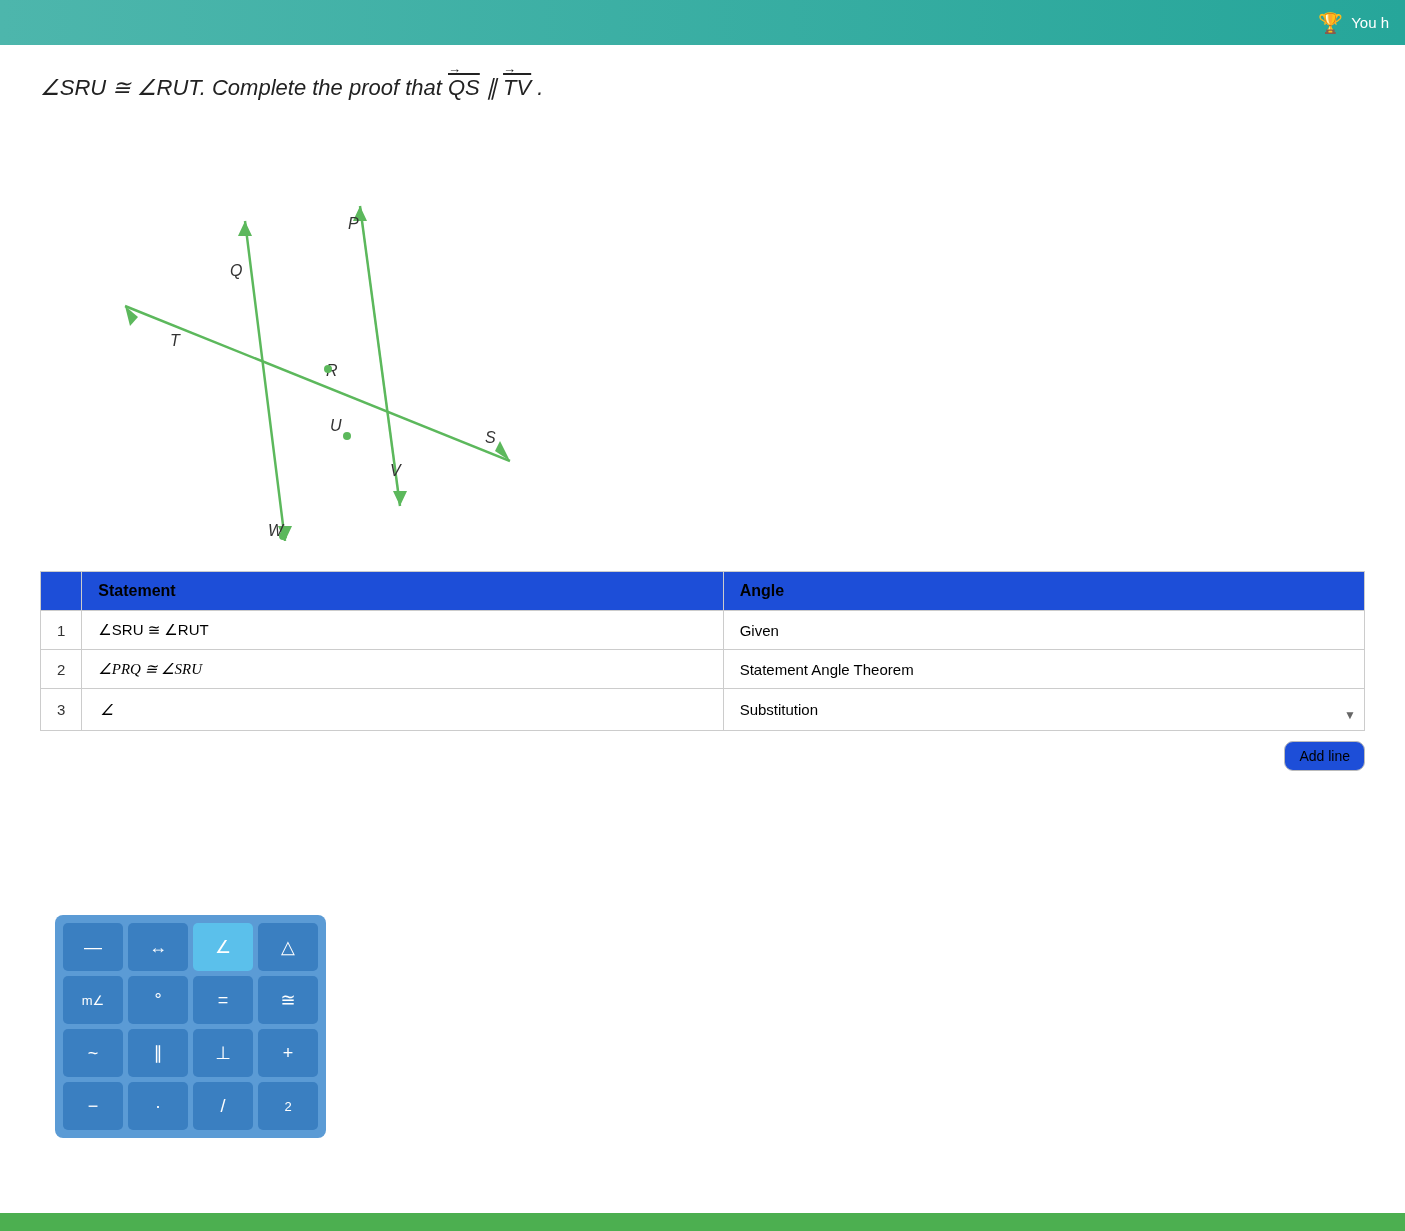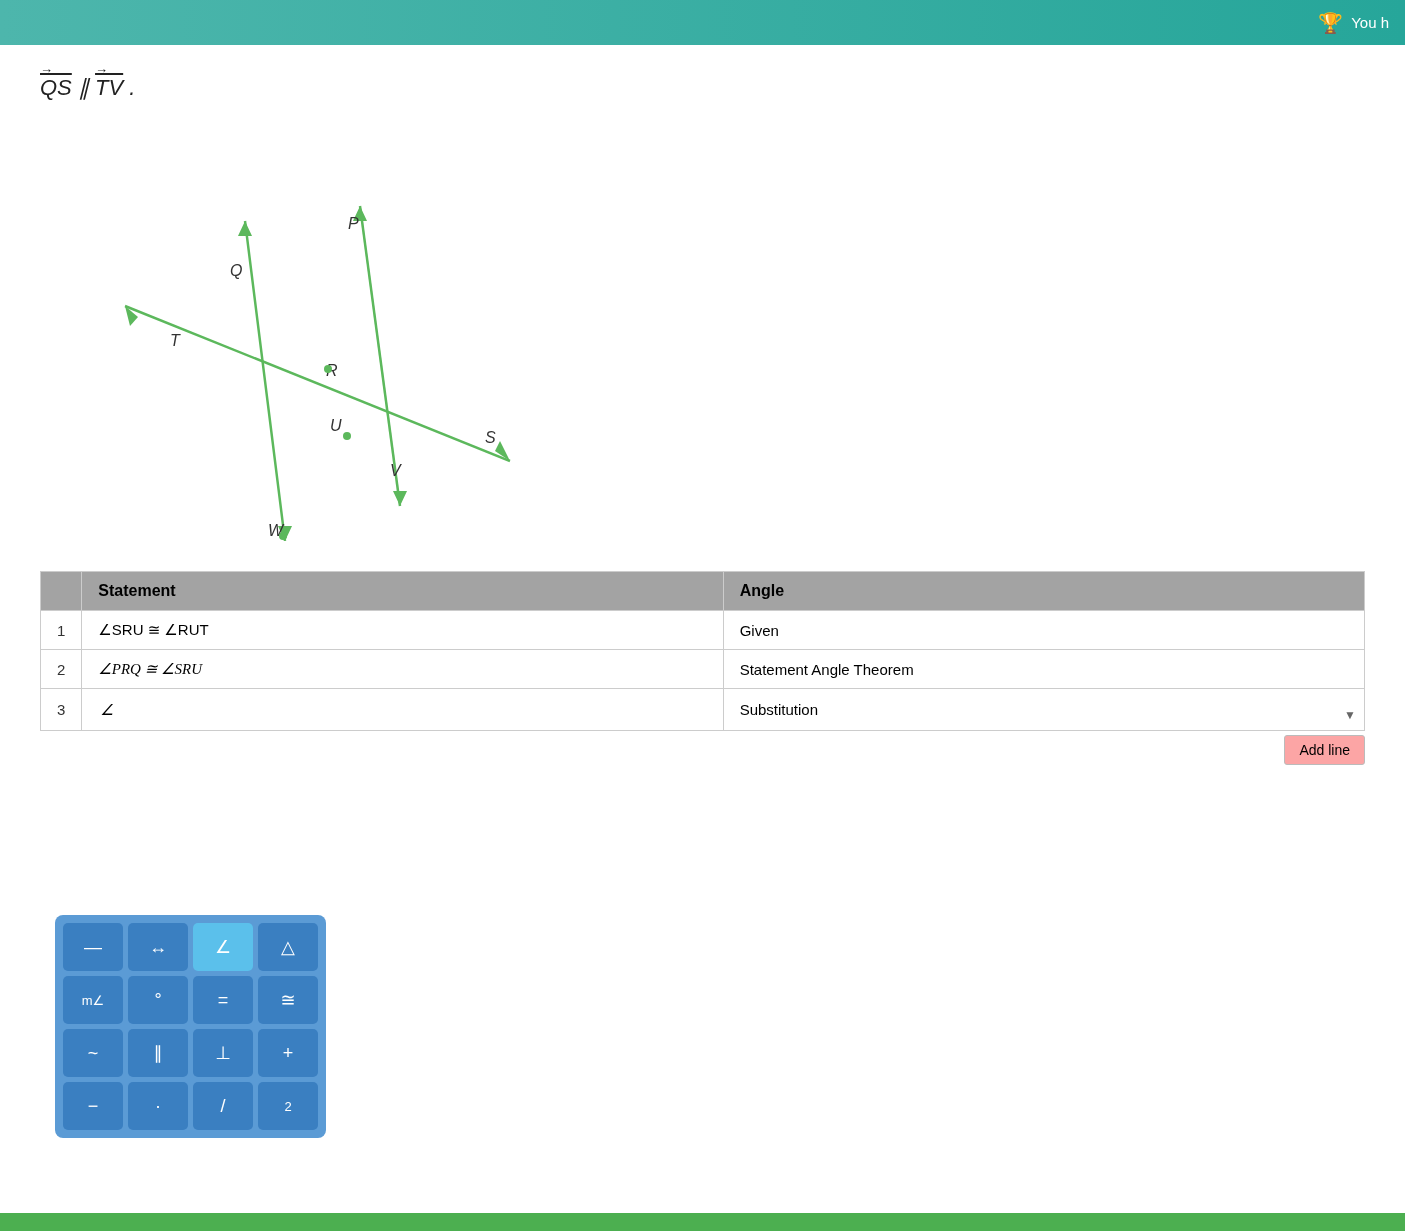--- a/index.html
+++ b/index.html
@@ -58,21 +58,21 @@
       margin-left: 30px;
     }
 
     
     .proof-table {
       width: 100%;
       border-collapse: collapse;
       margin-bottom: 0;
     }
     .proof-table th {
-      background: #a3a3a3;
+      background: #1d4ed8;
       border: 1px solid #ccc;
       padding: 10px 16px;
       text-align: left;
       font-size: 16px;
       font-weight: bold;
       margin-top: 39px;
     }
     .proof-table td {
       border: 1px solid #ccc;
       padding: 10px 16px;
@@ -136,26 +136,27 @@
       align-items: center;
       justify-content: center;
     }
     .kb-btn.active {
       background: #5bc0eb;
     }
 
     
     .add-line-btn {
       float: right;
-      background: #fca5a5;
+      background: #1d4ed8;
       border: 1px solid #bbb;
       padding: 6px 14px;
       font-size: 14px;
       cursor: pointer;
-      border-radius: 3px;
+      border-radius: 9px;
+      margin-top: 6px;
     }
     .work-it-out-link {
       color: #2e7d32;
       font-size: 18px;
       font-weight: bold;
       text-decoration: none;
     }
     .work-it-out-sub {
       color: #555;
       font-size: 15px;
@@ -185,20 +186,21 @@
 <div class="top-bar">
   <div class="top-bar-user">
     <span class="trophy-icon">🏆</span>
     <span>You h</span>
   </div>
 </div>
 
 <div class="main-content">
 
   <div class="problem-statement">
+    <span>∠SRU ≅ ∠RUT. Complete the proof that </span>
     <span style="position:relative; display:inline-block;">
       <span style="position:absolute; top:-14px; left:0; font-size:13px; font-style:normal;">→</span>
       <span style="text-decoration:overline;">QS</span>
     </span>
     <span> ∥ </span>
     <span style="position:relative; display:inline-block;">
       <span style="position:absolute; top:-14px; left:0; font-size:13px; font-style:normal;">→</span>
       <span style="text-decoration:overline;margin-top:40px;">TV</span>
     </span>
     <span>.</span>

